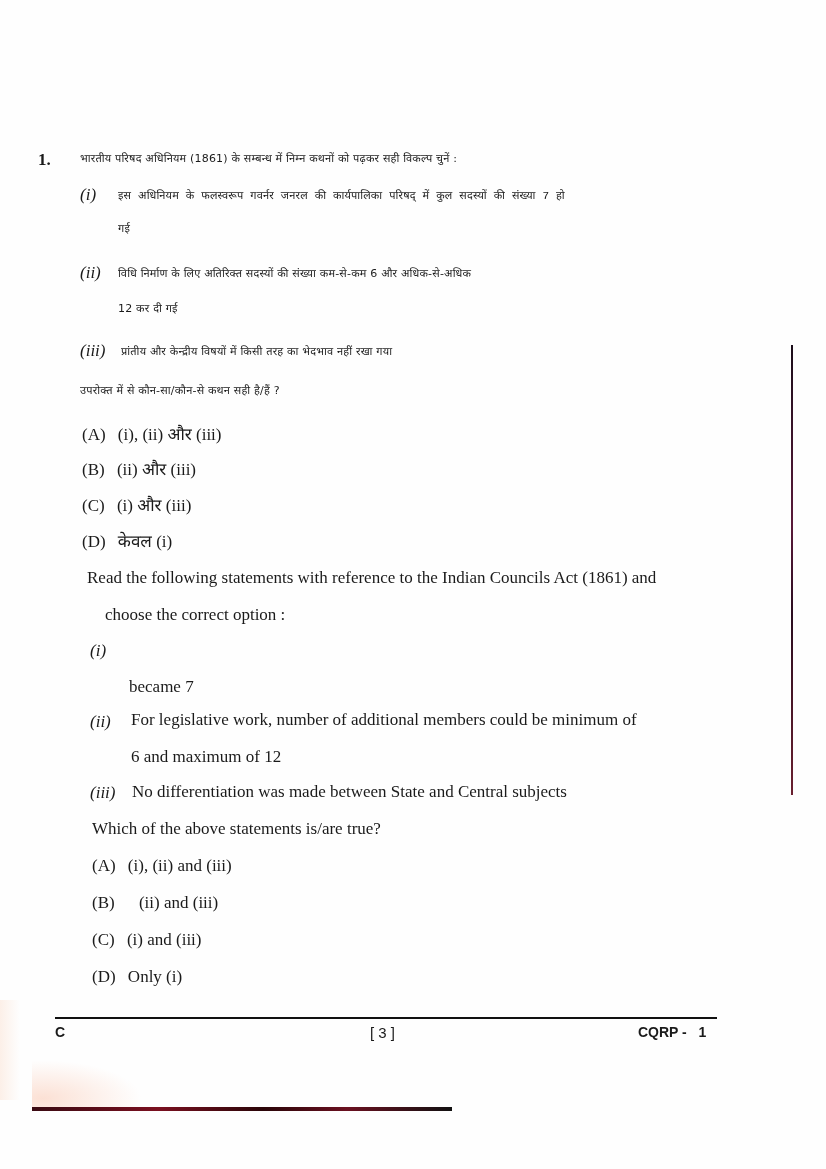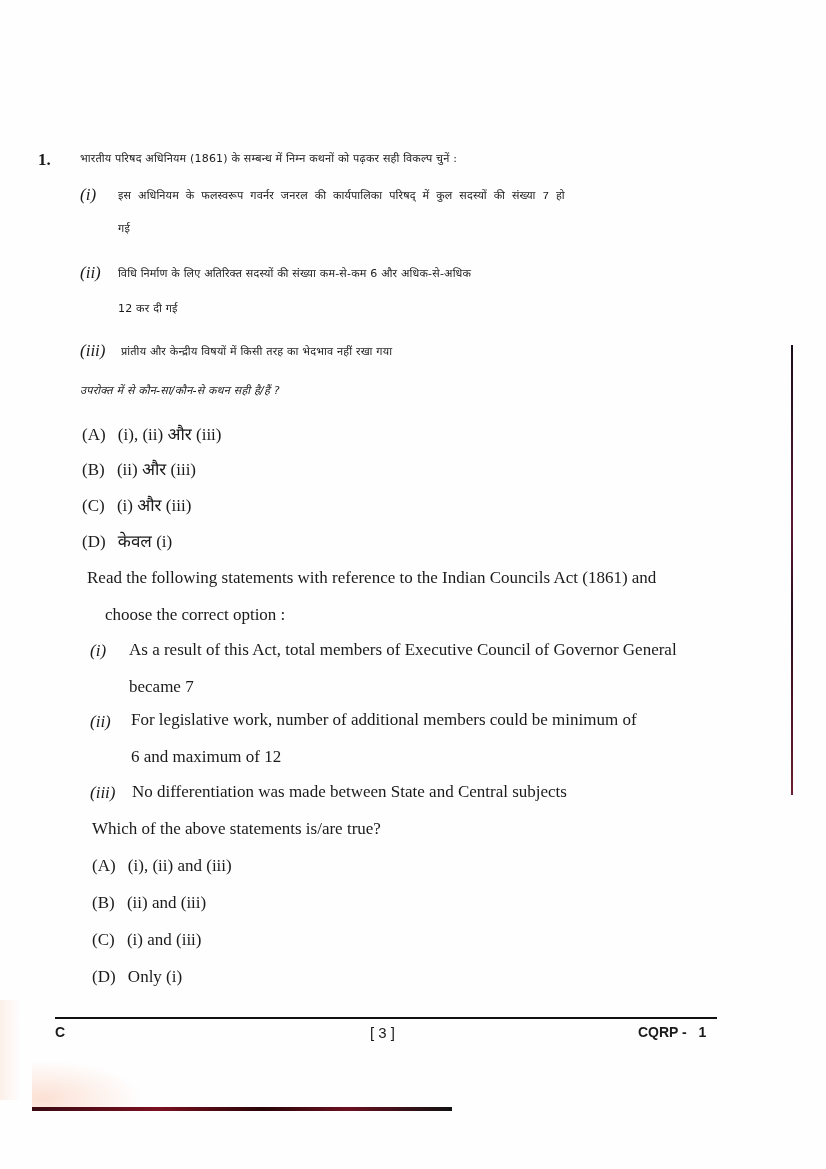--- a/index.html
+++ b/index.html
@@ -105,21 +105,21 @@
   <div class="line hi" style="left:118px; top:187px; width:596px;font-family:Liberation Mono, monospace;">इस अधिनियम के फलस्वरूप गवर्नर जनरल की कार्यपालिका परिषद् में कुल सदस्यों की संख्या 7 हो</div>
   <div class="line hi" style="left:118px; top:220px;">गई</div>
 
   <div class="line roman en" style="left:80px; top:263px;">(ii)</div>
   <div class="line hi" style="left:118px; top:265px; width:596px;">विधि निर्माण के लिए अतिरिक्त सदस्यों की संख्या कम-से-कम 6 और अधिक-से-अधिक</div>
   <div class="line hi" style="left:118px; top:300px;">12 कर दी गई</div>
 
   <div class="line roman en" style="left:80px; top:341px;">(iii)</div>
   <div class="line hi" style="left:121px; top:343px;">प्रांतीय और केन्द्रीय विषयों में किसी तरह का भेदभाव नहीं रखा गया</div>
 
-  <div class="line hi" style="left:80px; top:382px;font-style:italic;">उपरोक्त में से कौन-सा/कौन-से कथन सही है/हैं ?</div>
+  <div class="line hi" style="left:80px; top:382px;">उपरोक्त में से कौन-सा/कौन-से कथन सही है/हैं ?</div>
 
   <div class="line en" style="left:82px; top:422px;">
     <span class="label">(A)</span>
     <span style="margin-left:8px;">(i),  (ii) और  (iii)</span>
   </div>
   <div class="line en" style="left:82px; top:457px;">
     <span class="label">(B)</span>
     <span style="margin-left:8px;">(ii) और (iii)</span>
   </div>
   <div class="line en" style="left:82px; top:493px;">
@@ -128,39 +128,38 @@
   </div>
   <div class="line en" style="left:82px; top:529px;">
     <span class="label">(D)</span>
     <span style="margin-left:8px;">केवल  (i)</span>
   </div>
 
   <div class="line en" style="left:87px; top:568px; width:624px;">Read the following statements with reference to the Indian Councils Act (1861) and</div>
   <div class="line en" style="left:105px; top:605px;">choose the correct option :</div>
 
   <div class="line roman en" style="left:90px; top:641px;">(i)</div>
-  <div class="line en" style="left:129px; top:640px; width:582px;">As a result of this Act, total members of Executive Council of Governor General</div>
   <div class="line en" style="left:129px; top:677px;">became 7</div>
 
   <div class="line roman en" style="left:90px; top:712px;">(ii)</div>
   <div class="line en" style="left:131px; top:710px; width:580px;font-family:Liberation Serif, serif;">For legislative work, number of additional members could be minimum of</div>
   <div class="line en" style="left:131px; top:747px;">6 and maximum of 12</div>
 
   <div class="line roman en" style="left:90px; top:783px;">(iii)</div>
   <div class="line en" style="left:132px; top:782px;">No differentiation was made between State and Central subjects</div>
 
   <div class="line en" style="left:92px; top:819px;">Which of the above statements is/are true?</div>
 
   <div class="line en" style="left:92px; top:856px;">
     <span class="label">(A)</span>
     <span style="margin-left:8px;">(i), (ii) and (iii)</span>
   </div>
   <div class="line en" style="left:92px; top:893px;">
     <span class="label">(B)</span>
-    <span style="margin-left:8px;font-family:Liberation Serif, serif;">(ii) and (iii)</span>
+    <span style="margin-left:20px;font-family:Liberation Serif, serif;">(ii) and (iii)</span>
   </div>
   <div class="line en" style="left:92px; top:930px;">
     <span class="label">(C)</span>
     <span style="margin-left:8px;">(i) and (iii)</span>
   </div>
   <div class="line en" style="left:92px; top:967px;">
     <span class="label">(D)</span>
     <span style="margin-left:8px;">Only (i)</span>
   </div>
 

